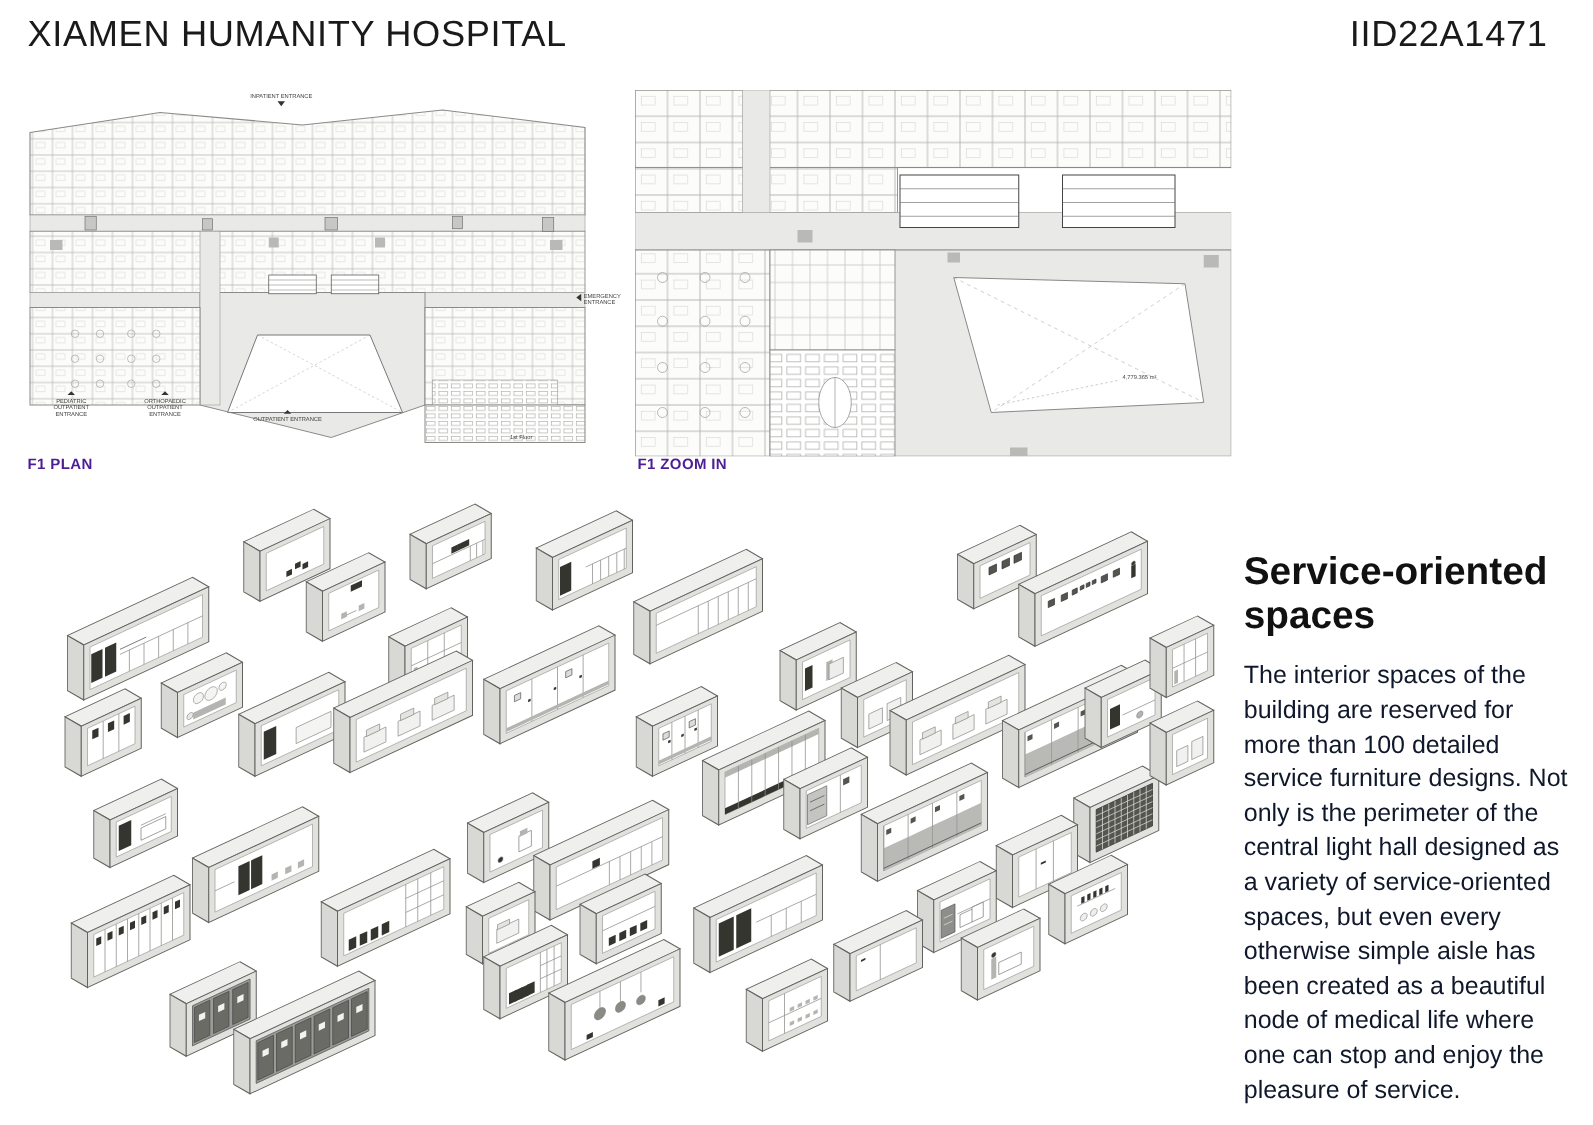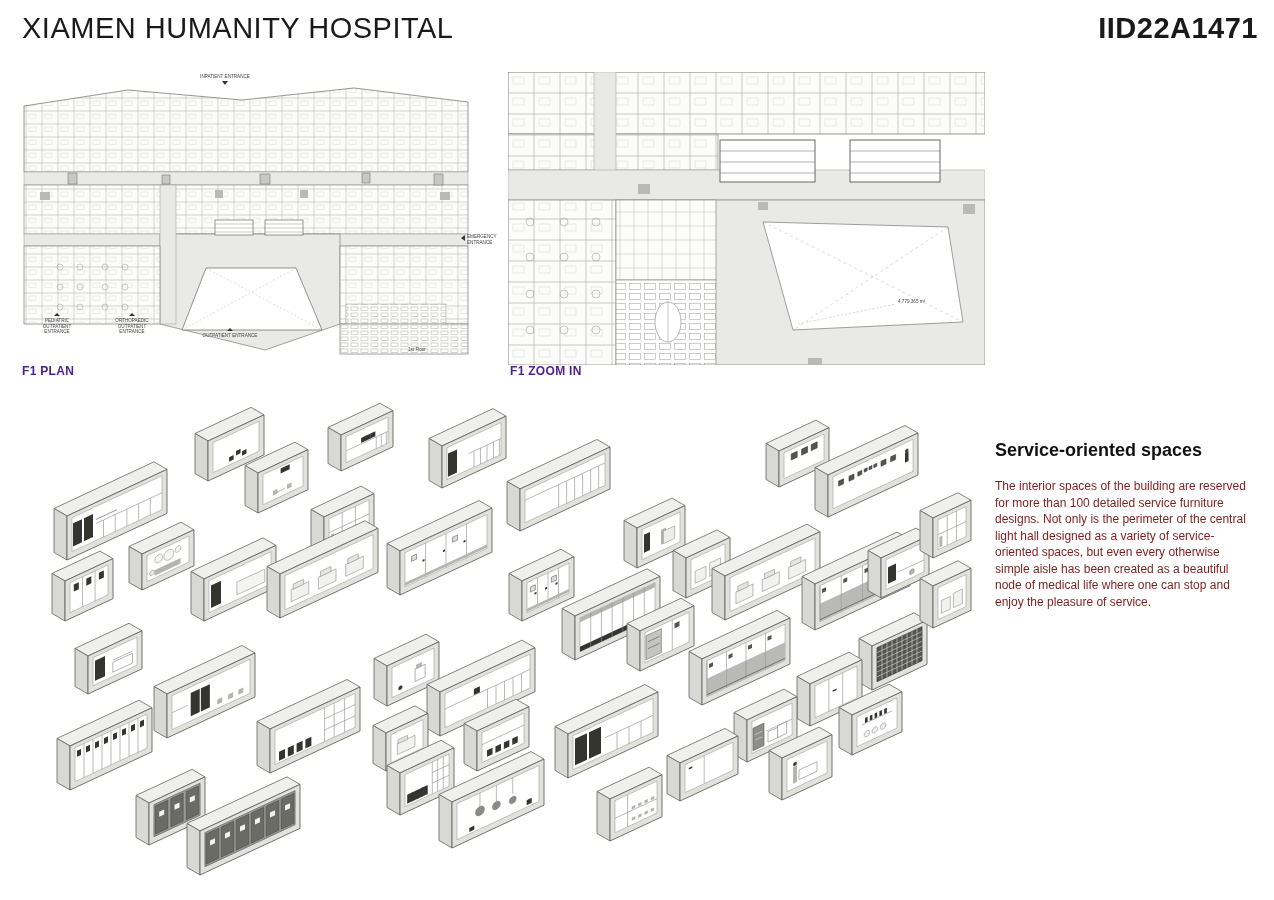--- a/index.html
+++ b/index.html
@@ -1,24 +1,24 @@
 <!DOCTYPE html>
 <html><head>
 <meta charset="utf-8">
 <style>
   html,body{margin:0;padding:0;background:#fff;}
   .board{position:relative;width:1274px;height:900px;background:#fff;overflow:hidden;
          font-family:"Liberation Sans",sans-serif;color:#1a1a1a;}
   .hdr-title{position:absolute;left:22px;top:12px;font-size:29px;font-weight:normal;letter-spacing:.5px;}
-  .hdr-id{position:absolute;right:16px;top:12px;font-size:29px;font-weight:bold;letter-spacing:.5px;}
+  .hdr-id{position:absolute;right:36px;top:12px;font-size:29px;font-weight:normal;letter-spacing:.5px;}
   .plan-fig{position:absolute;}
   .plan-label{position:absolute;font-size:12px;font-weight:bold;letter-spacing:.3px;color:#4c1d95;}
   .sidebar{position:absolute;left:995px;top:440px;width:260px;}
-  .sidebar h2{margin:0 0 18px 0;font-size:18px;line-height:1.12;font-weight:bold;color:#111;}
-  .sidebar p{margin:0;font-size:12px;line-height:1.38;color:#7f1d1d;}
+  .sidebar h2{margin:0 0 18px 0;font-size:31px;line-height:1.12;font-weight:bold;color:#111;}
+  .sidebar p{margin:0;font-size:20px;line-height:1.38;color:#0f172a;}
   .tiny{font-size:4.6px;fill:#444;font-family:"Liberation Sans",sans-serif;}
   .tinyc{text-anchor:middle;}
   svg{display:block;}
   #modules-svg{position:absolute;left:0;top:0;pointer-events:none;}
 </style>
 </head>
 <body>
 
 <div class="board">
 

